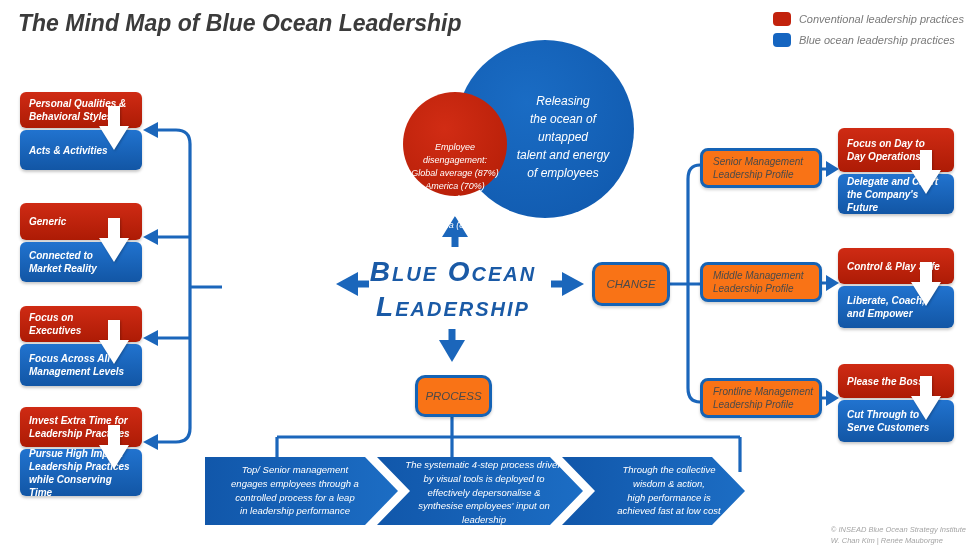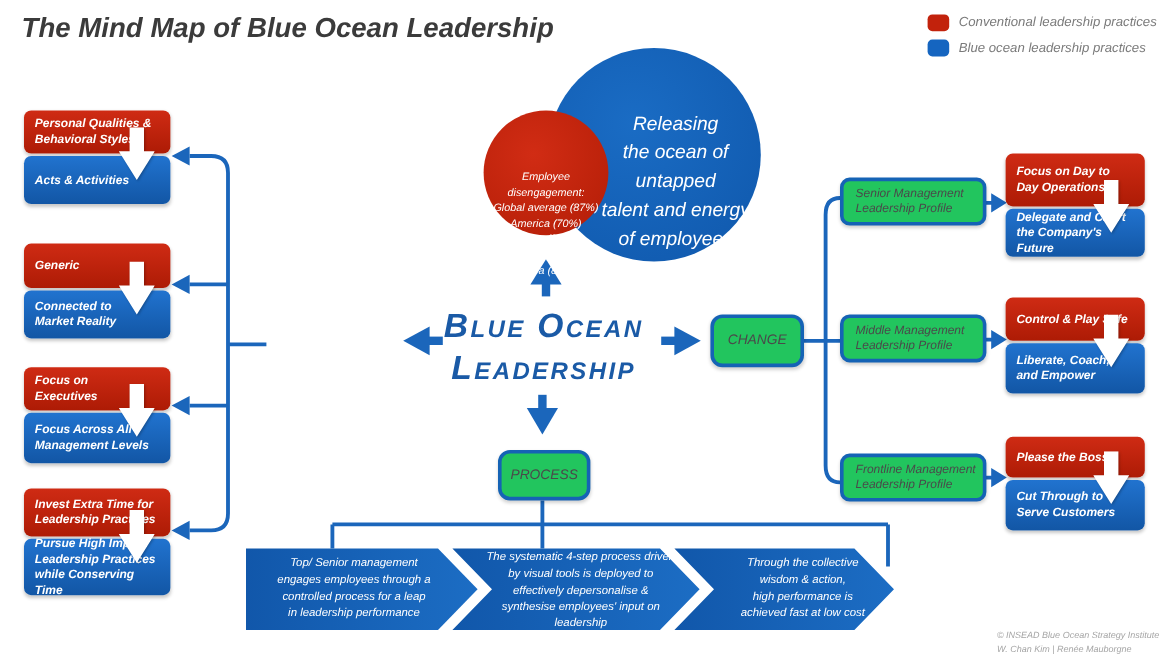--- a/index.html
+++ b/index.html
@@ -12,28 +12,28 @@
   .title{left:18px;top:10px;font-size:23px;font-weight:600;color:#3b3b3b;z-index:2;}
 
   .legend{right:16px;top:12px;z-index:2;display:flex;flex-direction:column;gap:7px;}
   .legend-row{display:flex;align-items:center;gap:8px;margin-left:36px;}
   .swatch{width:18px;height:14px;border-radius:4px;flex:0 0 auto;}
   .swatch.red{background:#c2220c;}
   .swatch.blue{background:#1565c0;}
   .legend-label{font-size:11px;color:#7a7a7a;}
 
   .circle-text{z-index:2;color:#fff;text-align:center;}
-  .blue-circle-text{left:500px;top:92px;width:126px;font-size:16px;line-height:1.5;}
+  .blue-circle-text{left:500px;top:92px;width:126px;font-size:12px;line-height:1.5;}
   .red-circle-text{left:402px;top:97px;width:106px;font-size:9px;line-height:1.45;margin-top:44px;}
 
   .center-title{left:358px;top:254px;width:190px;text-align:center;z-index:2;
                 color:#1a5aa6;font-variant:small-caps;font-weight:600;
                 font-size:28px;line-height:1.25;letter-spacing:2px;}
 
-  .whitebox{background:#22c55e;border:3px solid #1563b5;z-index:2;display:flex;
+  .whitebox{background:#f97316;border:3px solid #1563b5;z-index:2;display:flex;
             align-items:center;justify-content:center;color:#4a4a4a;
             box-shadow:0 2px 3px rgba(0,0,0,.18);}
   .keybox{left:222px;top:222px;width:130px;height:126px;border-radius:22px;
           font-size:11px;line-height:1.5;text-align:center;}
   .changebox{left:592px;top:262px;width:78px;height:44px;border-radius:10px;font-size:11.5px;}
   .processbox{left:415px;top:375px;width:77px;height:42px;border-radius:10px;font-size:11.5px;}
   .profilebox{width:122px;height:40px;border-radius:8px;border-width:3px;
               justify-content:flex-start;padding-left:10px;font-size:10px;line-height:1.35;}
 
   .pair{position:absolute;z-index:2;}

